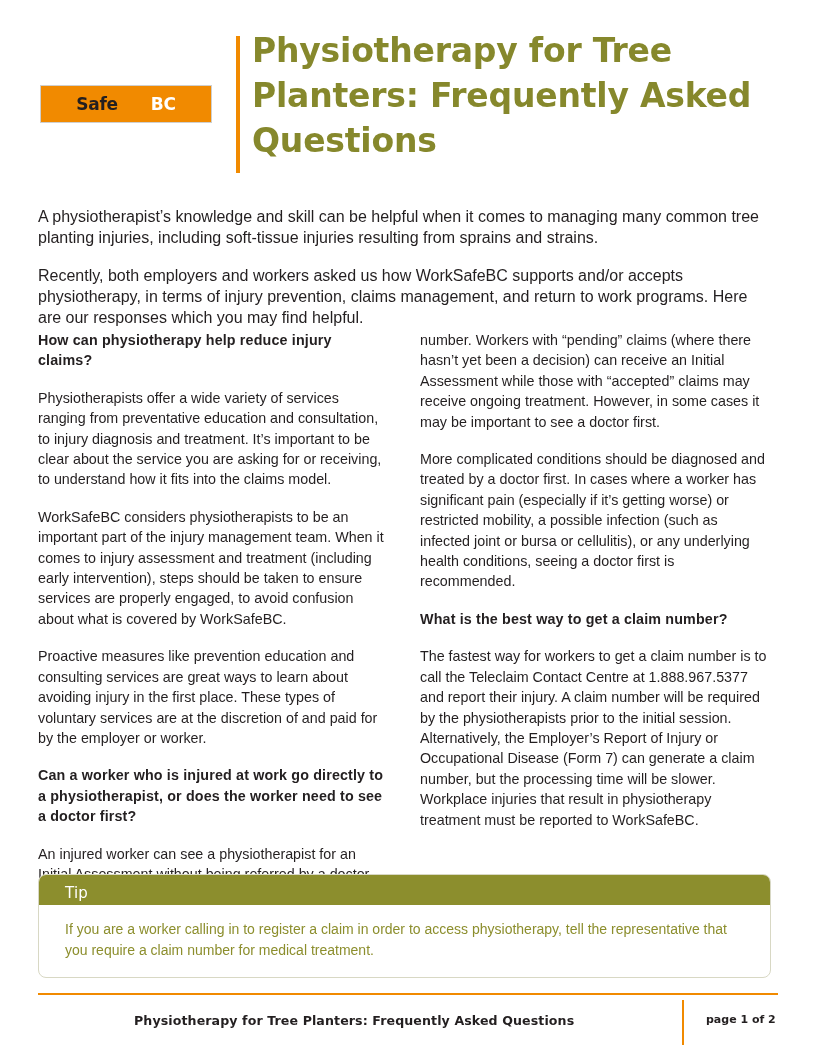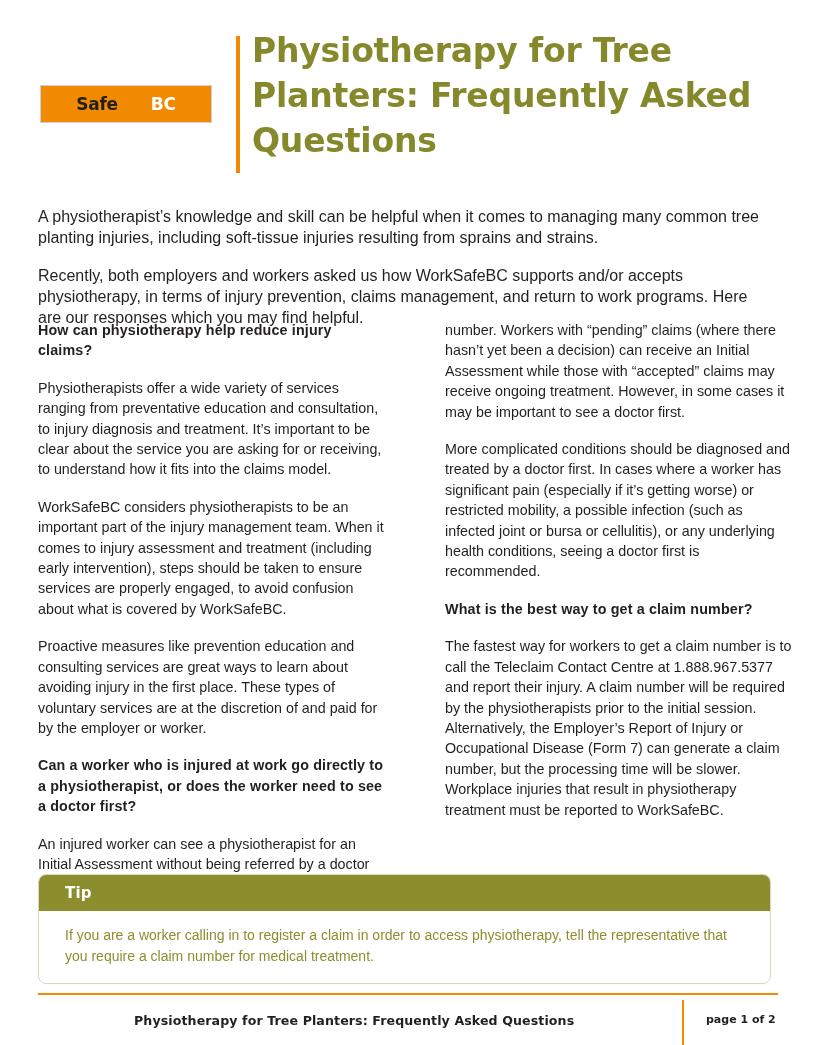--- a/index.html
+++ b/index.html
@@ -102,24 +102,24 @@
     margin: 0 0 17px 0;
     font-size: 16px;
     line-height: 21px;
     color: #231f20;
   }
 
   
   .columns {
     position: absolute;
     left: 38px;
-    top: 320px;
+    top: 330px;
     width: 735px;
     display: flex;
-    gap: 57px;
+    gap: 32px;
   }
   .col {
     width: 350px;
     flex: 0 0 350px;
   }
   .col p {
     margin: 0 0 17px 0;
     font-size: 14.3px;
     line-height: 20.4px;
     color: #231f20;
@@ -142,23 +142,23 @@
     border: 1px solid #d8d8c4;
     border-radius: 8px;
     box-sizing: border-box;
     background: #ffffff;
     overflow: hidden;
   }
   .tip-head {
     background: #8c8e2d;
     color: #ffffff;
     font-family: "DejaVu Sans", sans-serif;
-    font-weight: bold;
+    font-weight: normal;
     font-size: 15px;
-    padding: 9px 0 9px 26px;
+    padding: 9px 0 3px 26px;
     letter-spacing: 0.2px;
   }
   .tip-body {
     padding: 14px 26px 16px 26px;
     font-size: 14px;
     line-height: 21px;
     color: #8c8e2d;
   }
 
   

